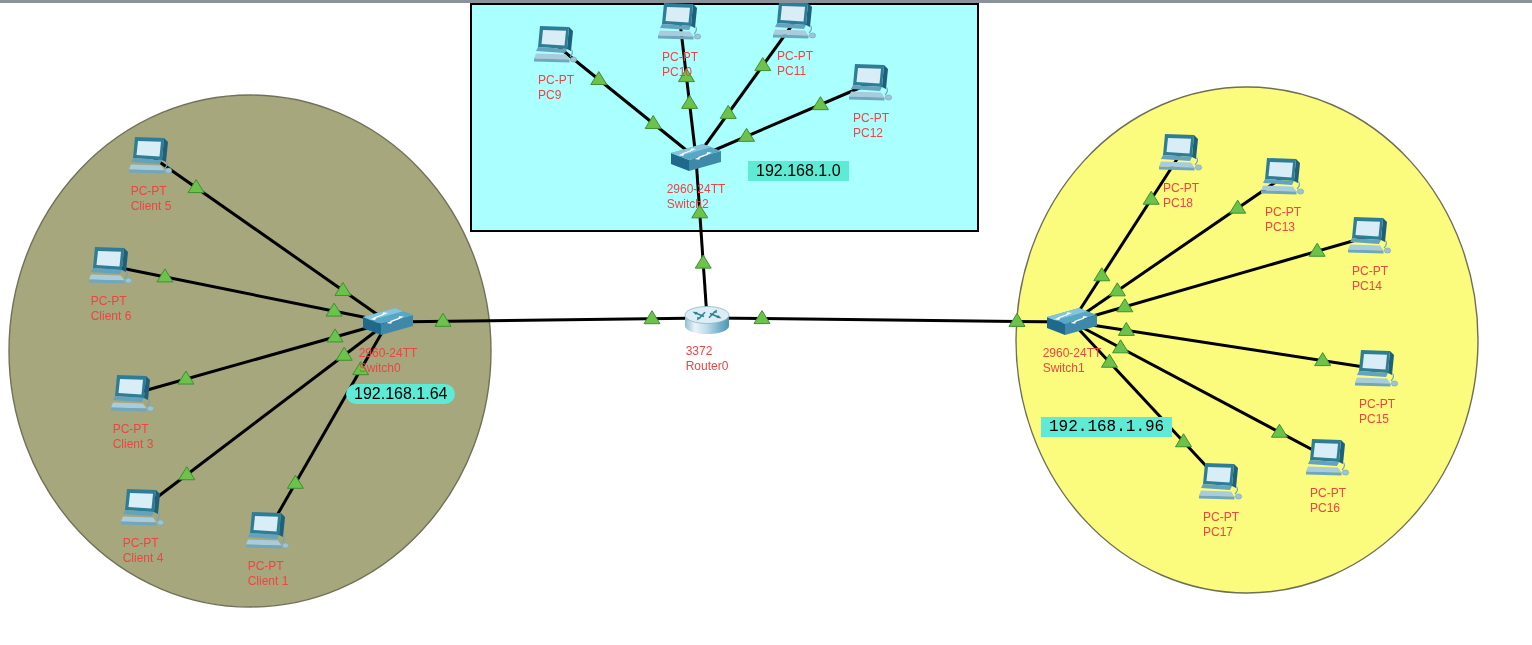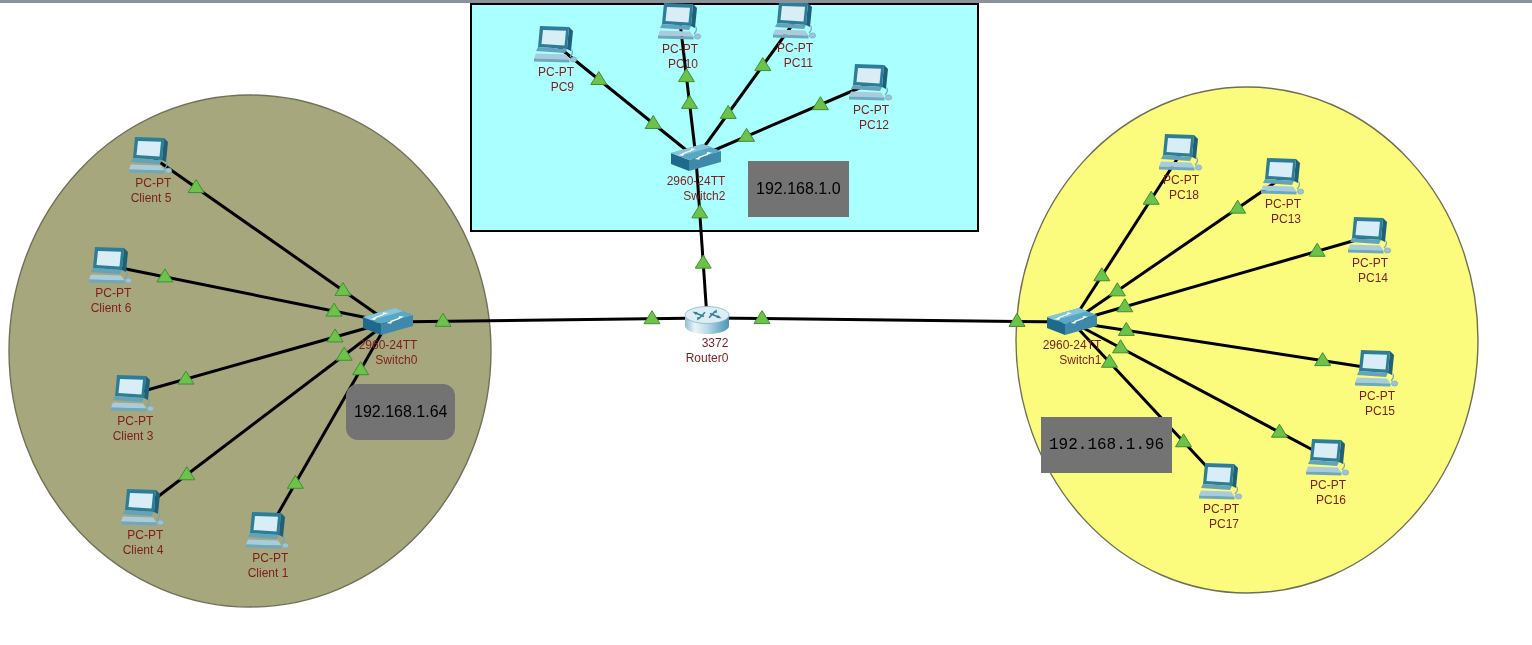--- a/index.html
+++ b/index.html
@@ -5,25 +5,25 @@
   html,body{margin:0;padding:0;background:#ffffff;}
   #canvas{
     position:relative;width:1532px;height:645px;background:#ffffff;
     overflow:hidden;font-family:"Liberation Sans",sans-serif;
   }
   #top-strip{position:absolute;top:0;left:0;width:100%;height:3px;z-index:4;}
   #diagram{position:absolute;top:0;left:0;z-index:1;}
   .node{position:absolute;width:90px;display:flex;flex-direction:column;align-items:center;z-index:2;}
   .node .icon{display:block;}
   .node .icon svg{display:block;}
-  .device-label{margin-top:1px;font-size:12px;line-height:15px;text-align:right;color:#7f1d1d;}
+  .device-label{margin-top:9px;font-size:12px;line-height:15px;text-align:left;color:#ef4444;}
   .device-label span{display:block;white-space:nowrap;}
   .note{
-    position:absolute;z-index:3;background:#737373;color:#000;
-    font-size:16px;line-height:20px;padding:18px 8px;white-space:nowrap;
+    position:absolute;z-index:3;background:#5eead4;color:#000;
+    font-size:16px;line-height:20px;padding:0 8px;white-space:nowrap;
   }
 </style>
 </head>
 <body>
 
 <div id="canvas" style="background: rgb(255, 255, 255);">
   <div id="top-strip" style="background: rgb(138, 146, 156);"></div>
   <svg id="diagram" width="1532" height="645" viewBox="0 0 1532 645">
     <g>
         <ellipse cx="250" cy="351" rx="241" ry="256" fill="#A6A77C" stroke="#71715A" stroke-width="1.4"></ellipse>

